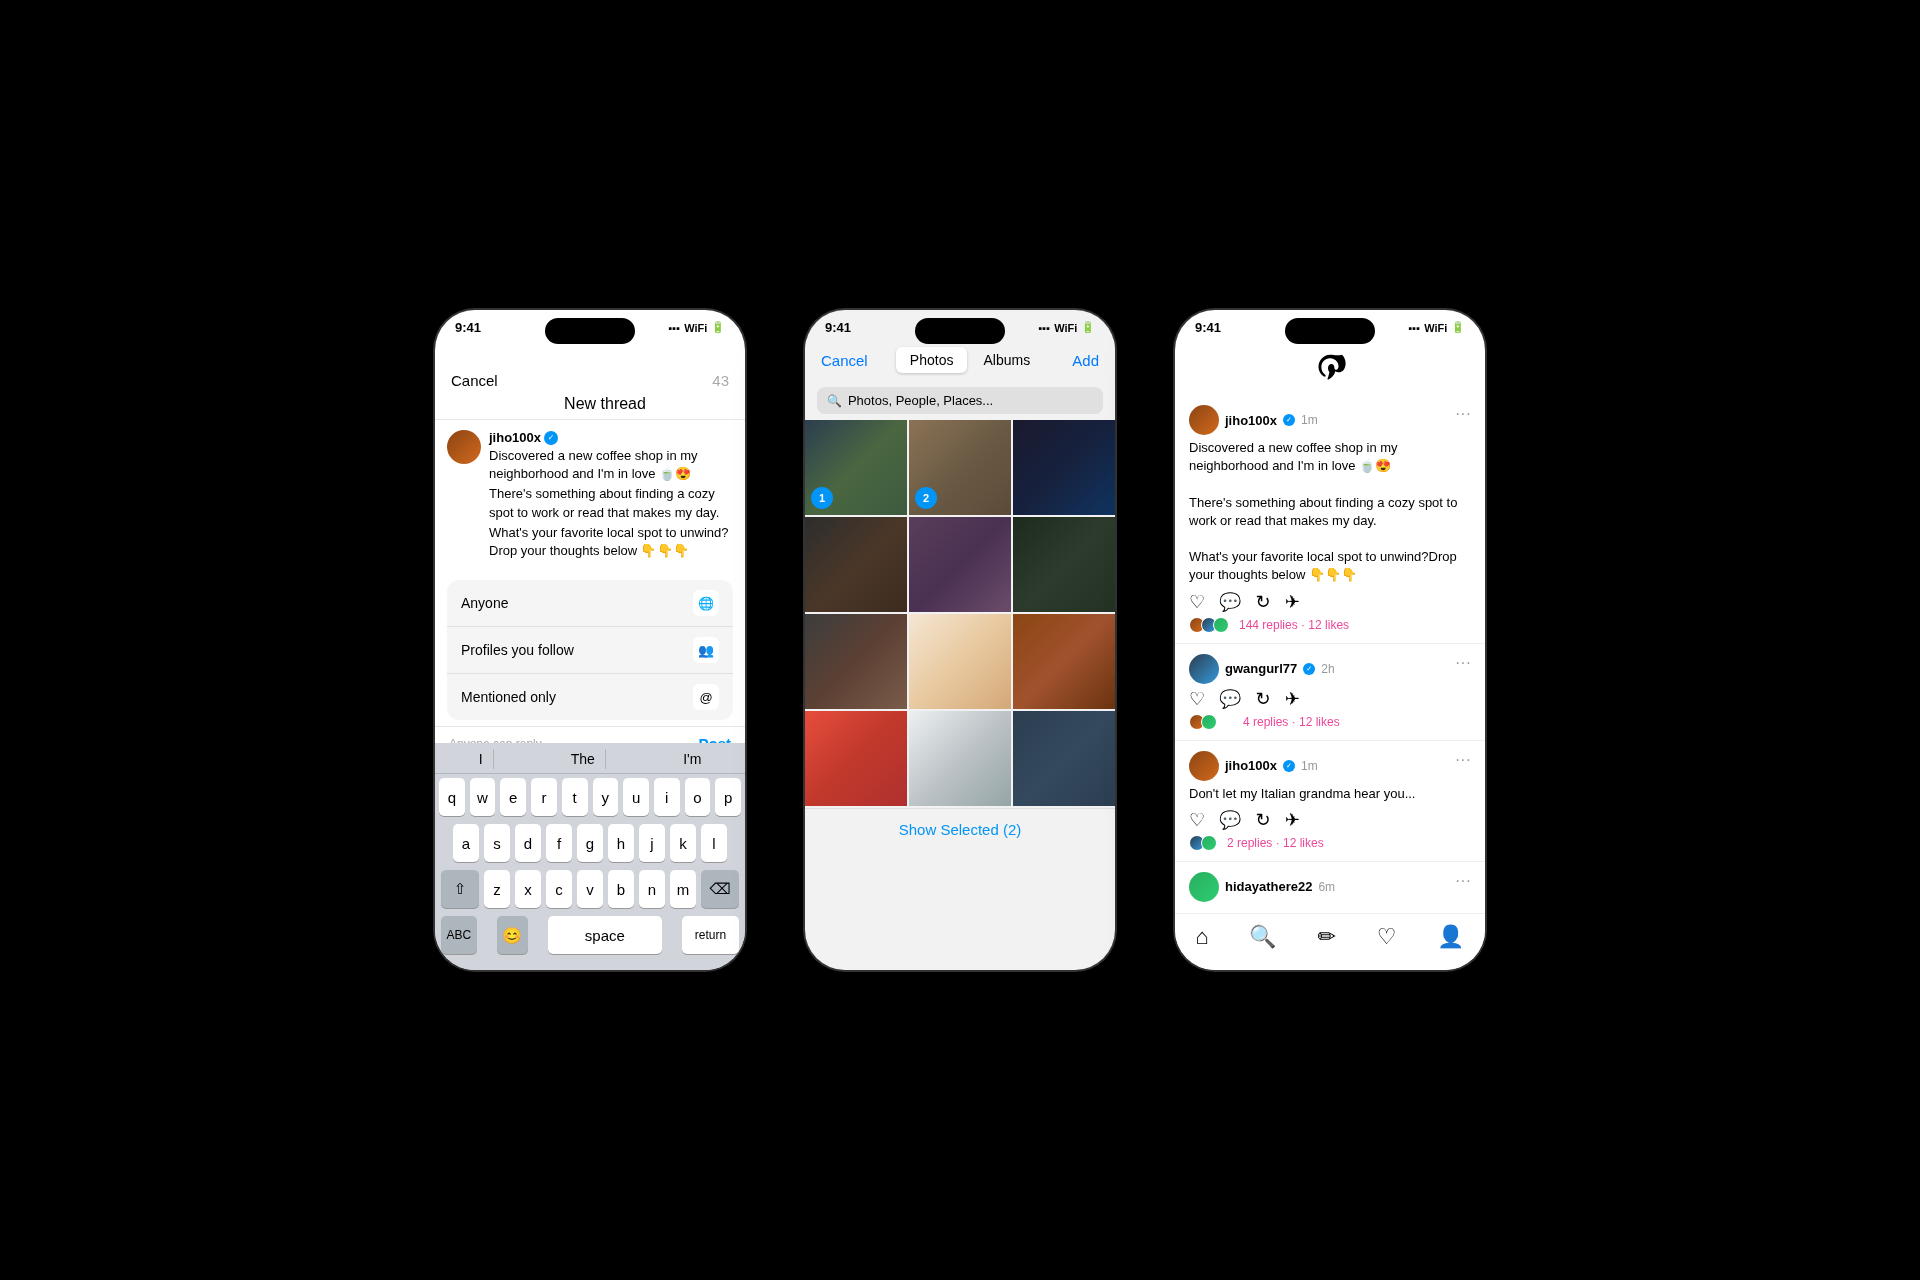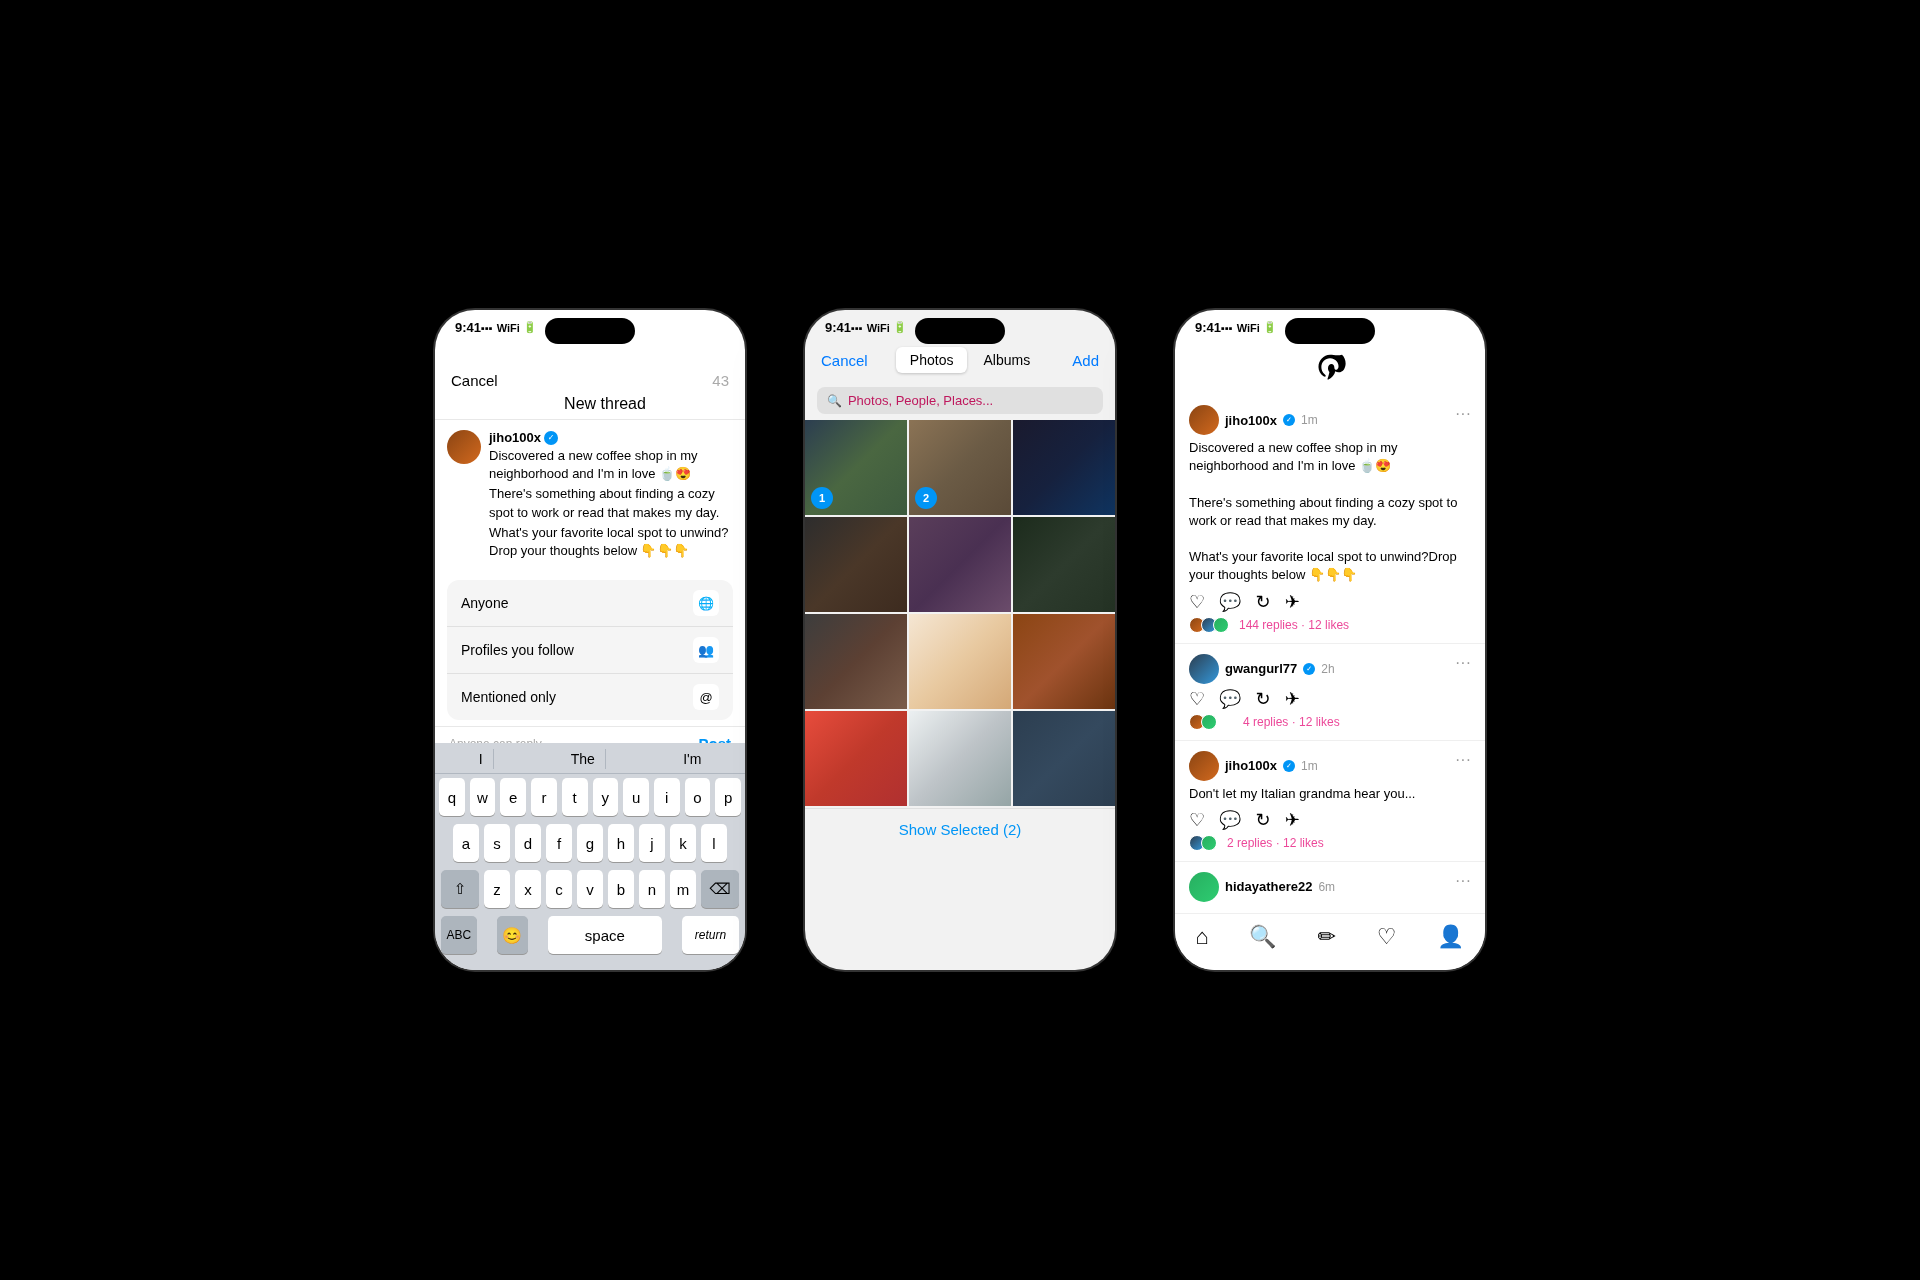--- a/index.html
+++ b/index.html
@@ -22,20 +22,21 @@
       background: #fff;
       border-radius: 40px;
       position: relative;
       overflow: hidden;
       box-shadow: 0 0 0 2px #333, 0 20px 60px rgba(0,0,0,0.8);
     }
 
     
     .status-bar {
       display: flex;
+      justify-content: space-between;
       align-items: center;
       padding: 10px 20px 4px;
       font-size: 12px;
       font-weight: 600;
     }
 
     .status-bar-time {
       font-size: 13px;
       font-weight: 700;
     }
@@ -248,21 +249,20 @@
       background: #adb5bd;
     }
 
     .key-space {
       width: 140px;
     }
 
     .key-return {
       width: 70px;
       font-size: 12px;
-      font-style: italic;
     }
 
     .keyboard-bottom-row {
       display: flex;
       justify-content: space-between;
       align-items: center;
       padding: 4px 6px 8px;
       gap: 20px;
     }
 
@@ -314,21 +314,21 @@
       gap: 6px;
     }
 
     .photo-search-icon {
       color: #888;
       font-size: 12px;
     }
 
     .photo-search-text {
       font-size: 13px;
-      color: #be185d;
+      color: #000000;
     }
 
     .photo-grid {
       display: grid;
       grid-template-columns: repeat(3, 1fr);
       gap: 2px;
       padding: 0 0 2px 0;
     }
 
     .photo-cell {

